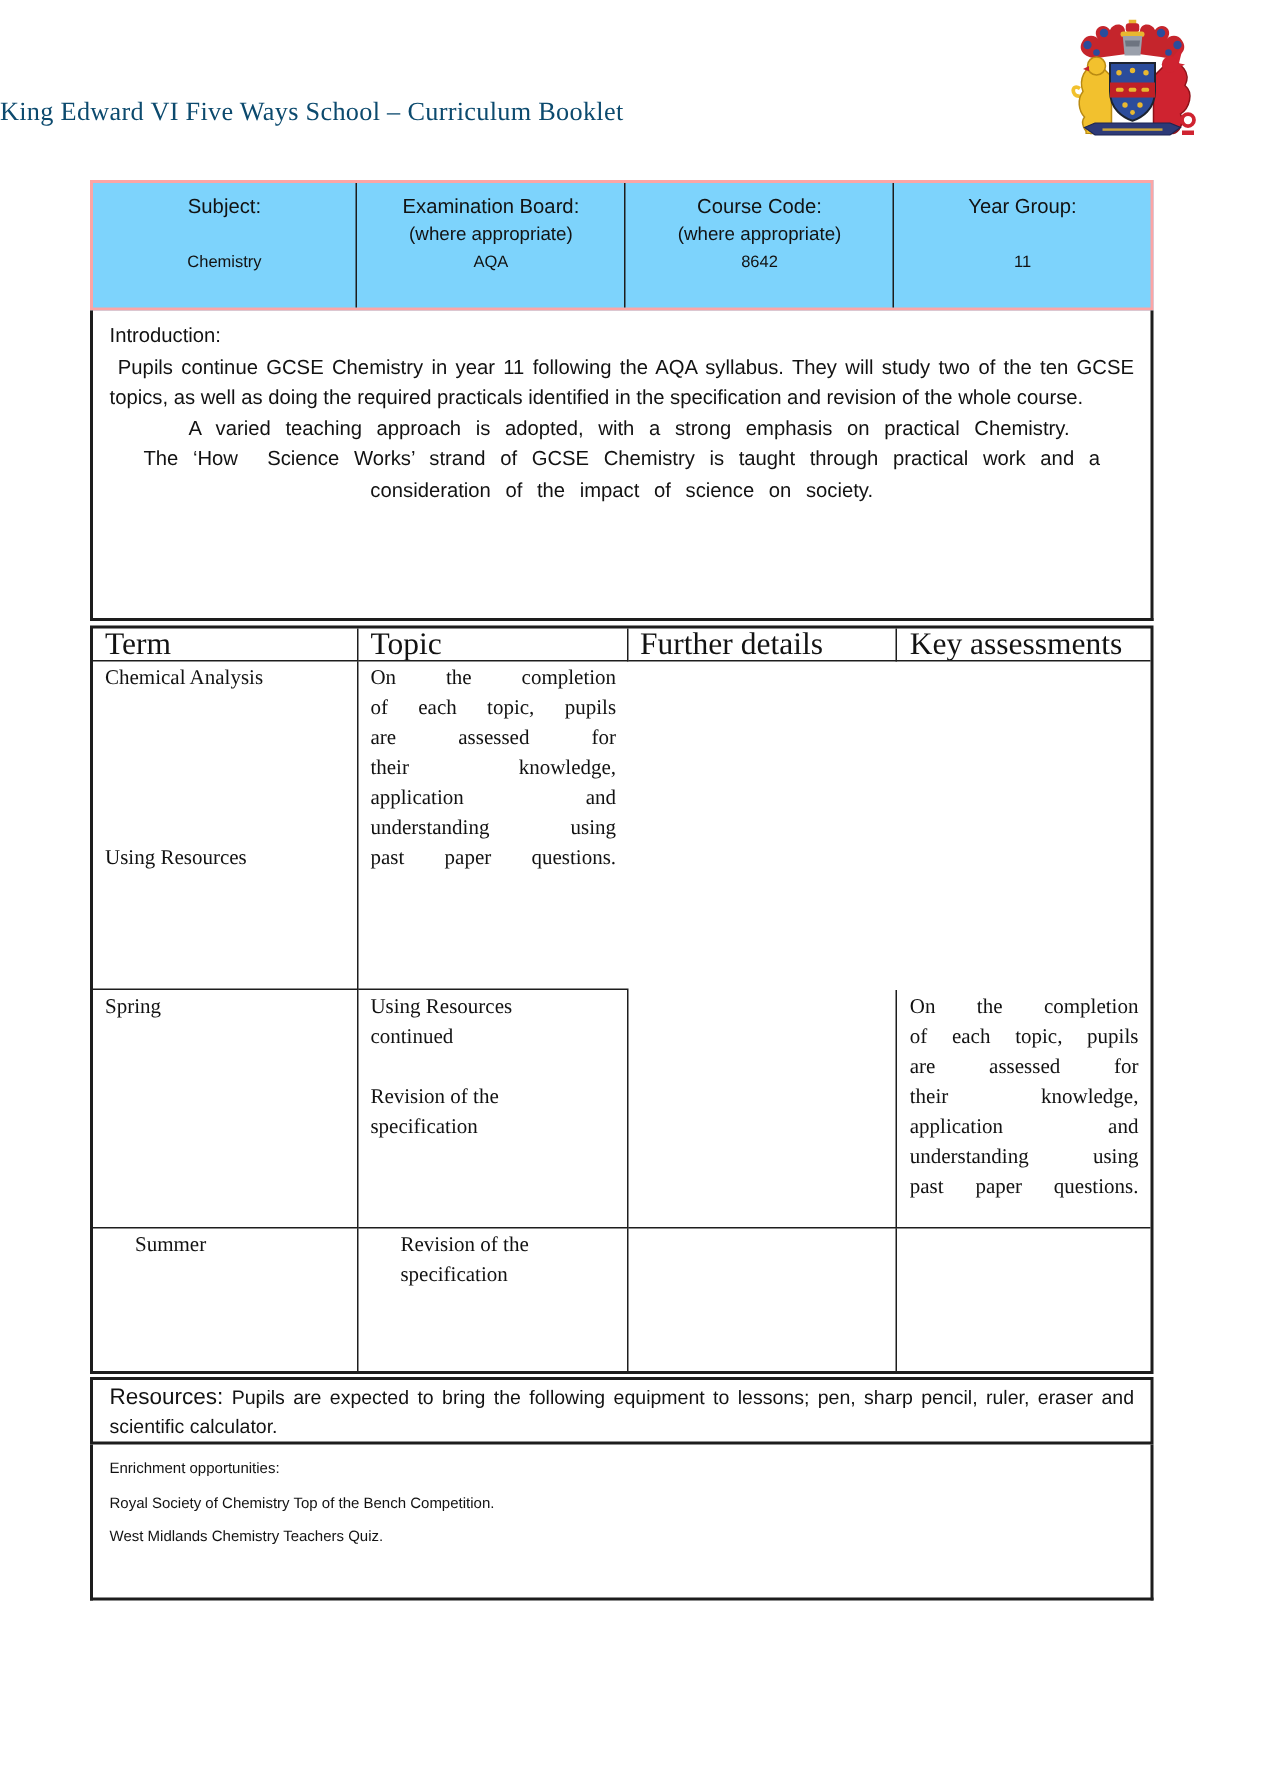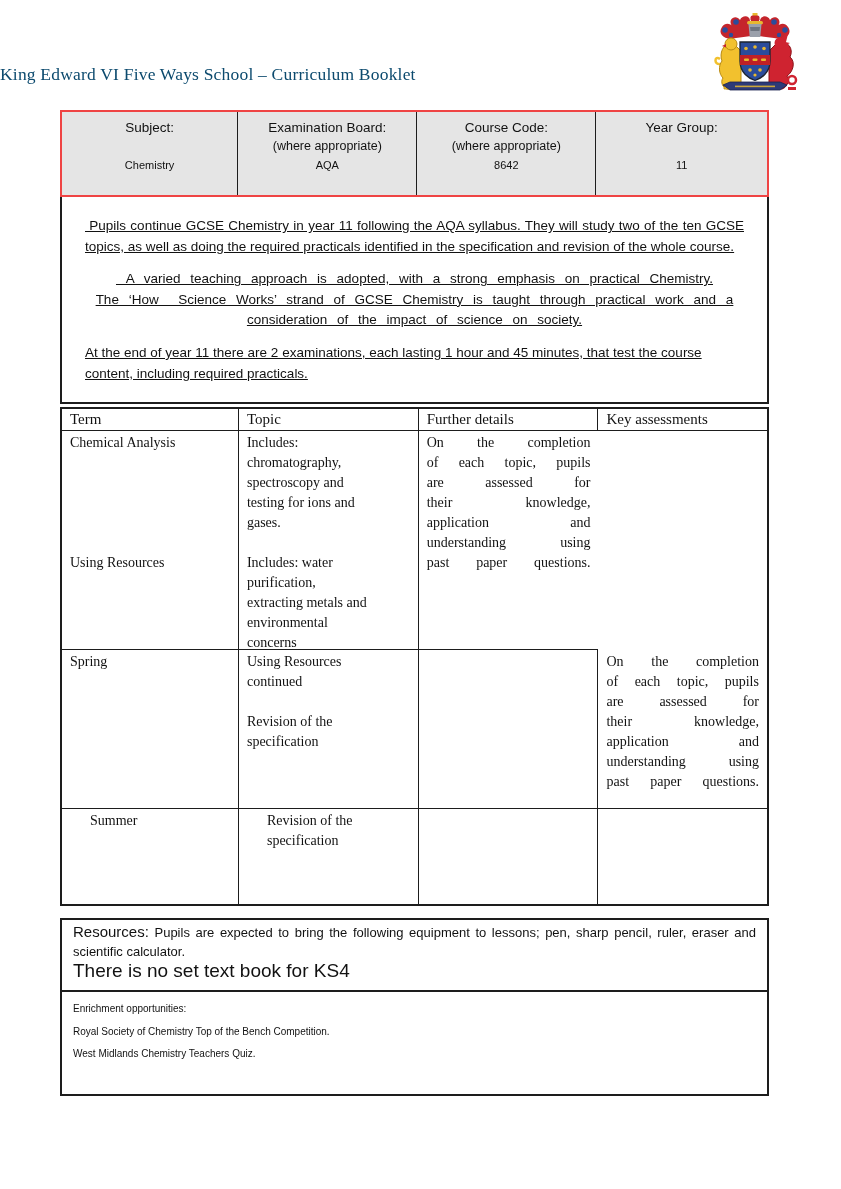--- a/index.html
+++ b/index.html
@@ -13,64 +13,64 @@
     text-align:left; font-family:"Liberation Serif", serif;
     font-size:17.5px; letter-spacing:.2px; color:#0c4a6e;
   }
   .crest { position:absolute; top:13px; right:41px; }
 
   .content { position:absolute; top:110px; left:60px; width:709px; }
 
   
   .info-table {
     display:grid; grid-template-columns:25% 25.4% 25.4% 24.2%;
-    border:2px solid #ef4444; box-sizing:border-box; height:87px; background:#e5e5e5;
+    border:2px solid #fca5a5; box-sizing:border-box; height:87px; background:#7dd3fc;margin-top:10px;
   }
   .info-cell {
     border-right:1.5px solid #1d1d1d; box-sizing:border-box;
     text-align:center; padding-top:6px; font-size:13.5px; line-height:19px; overflow:hidden;
   }
   .info-cell:last-child { border-right:none; }
   .info-sub { min-height:19px; font-size:12.5px; }
   .info-value { font-size:11px; }
 
   
   .intro-box {
     border:2px solid #1d1d1d; border-top:none; box-sizing:border-box;
     height:207px; padding:7px 11px 0 11px; overflow:hidden;
     font-size:13.5px; line-height:20.6px;
   }
-  .intro-box p { margin:12px;text-decoration:underline; }
+  .intro-box p { margin:0; }
   .j { text-align:justify; }
   .pre { white-space:pre-line; }
   .spread { word-spacing:6px;text-align:center; }
 
   
   .term-table {
     margin-top:3px; border:2px solid #1d1d1d; box-sizing:border-box;
     font-family:"Liberation Serif", serif;
   }
   .tt-row { display:grid; grid-template-columns:25.1% 25.5% 25.5% 23.9%; }
   .tt-row > div {
     border-right:1.5px solid #1d1d1d; border-bottom:1.5px solid #1d1d1d;
     box-sizing:border-box; padding:2px 8px 0 8px; overflow:hidden;
     font-size:14px; line-height:20px;
   }
   .tt-row > div:last-child { border-right:none; }
   .tt-row:last-child > div { border-bottom:none; }
-  .tt-head > div { height:22px; font-size:15px; padding-top:0; }
+  .tt-head > div { height:22px; font-size:21px; padding-top:0; }
   .r-autumn > div { height:219px; }
   .r-spring > div { height:159px; }
   .r-summer > div { height:95px;margin-left:20px; }
   .kj { text-align:justify; text-align-last:justify; white-space:pre-line; }
 
   
   .res-box {
-    margin-top:12px; border:2px solid #1d1d1d; box-sizing:border-box;
-    height:74px; padding:3px 11px 0 11px; overflow:hidden;
+    margin-top:2px; border:2px solid #1d1d1d; box-sizing:border-box;
+    height:45px; padding:3px 11px 0 11px; overflow:hidden;
   }
   .res-p { margin:0; font-size:13px; line-height:18.5px; text-align:justify; }
   .res-label { font-size:15px; }
   .res-note { font-size:19px; line-height:19px; }
 
   
   .enr-box {
     border:2px solid #1d1d1d; border-top:none; box-sizing:border-box;
     height:104px; padding:6px 11px 0 11px; overflow:hidden;
     font-size:10px; line-height:22.5px;
@@ -159,53 +159,42 @@
       <div class="info-value">8642</div>
     </div>
     <div class="info-cell">
       <div class="info-label">Year Group:</div>
       <div class="info-sub"></div>
       <div class="info-value">11</div>
     </div>
   </div>
 
   <div class="intro-box">
+    <div>Introduction:</div>
     <p class="j">&nbsp;Pupils continue GCSE Chemistry in year 11 following the AQA syllabus. They will study two of the ten GCSE topics, as well as doing the required practicals identified in the specification and revision of the whole course.</p>
     <p class="pre spread">&nbsp;A varied teaching approach is adopted, with a strong emphasis on practical Chemistry.
 The ‘How &nbsp;Science Works’ strand of GCSE Chemistry is taught through practical work and a
 consideration of the impact of science on society.</p>
-    <p>At the end of year 11 there are 2 examinations, each lasting 1 hour and 45 minutes, that test the course content, including required practicals.</p>
   </div>
 
   <div class="term-table">
     <div class="tt-row tt-head">
       <div>Term</div>
       <div>Topic</div>
       <div>Further details</div>
       <div>Key assessments</div>
     </div>
     <div class="tt-row r-autumn">
       <div class="pre">Chemical Analysis
 
 
 
 
 
 Using Resources</div>
-      <div class="pre">Includes:
-chromatography,
-spectroscopy and
-testing for ions and
-gases.
-
-Includes: water
-purification,
-extracting metals and
-environmental
-concerns</div>
       <div class="kj">On the completion
 of each topic, pupils
 are assessed for
 their knowledge,
 application and
 understanding using
 past paper questions.</div>
     </div>
     <div class="tt-row r-spring">
       <div>Spring</div>

